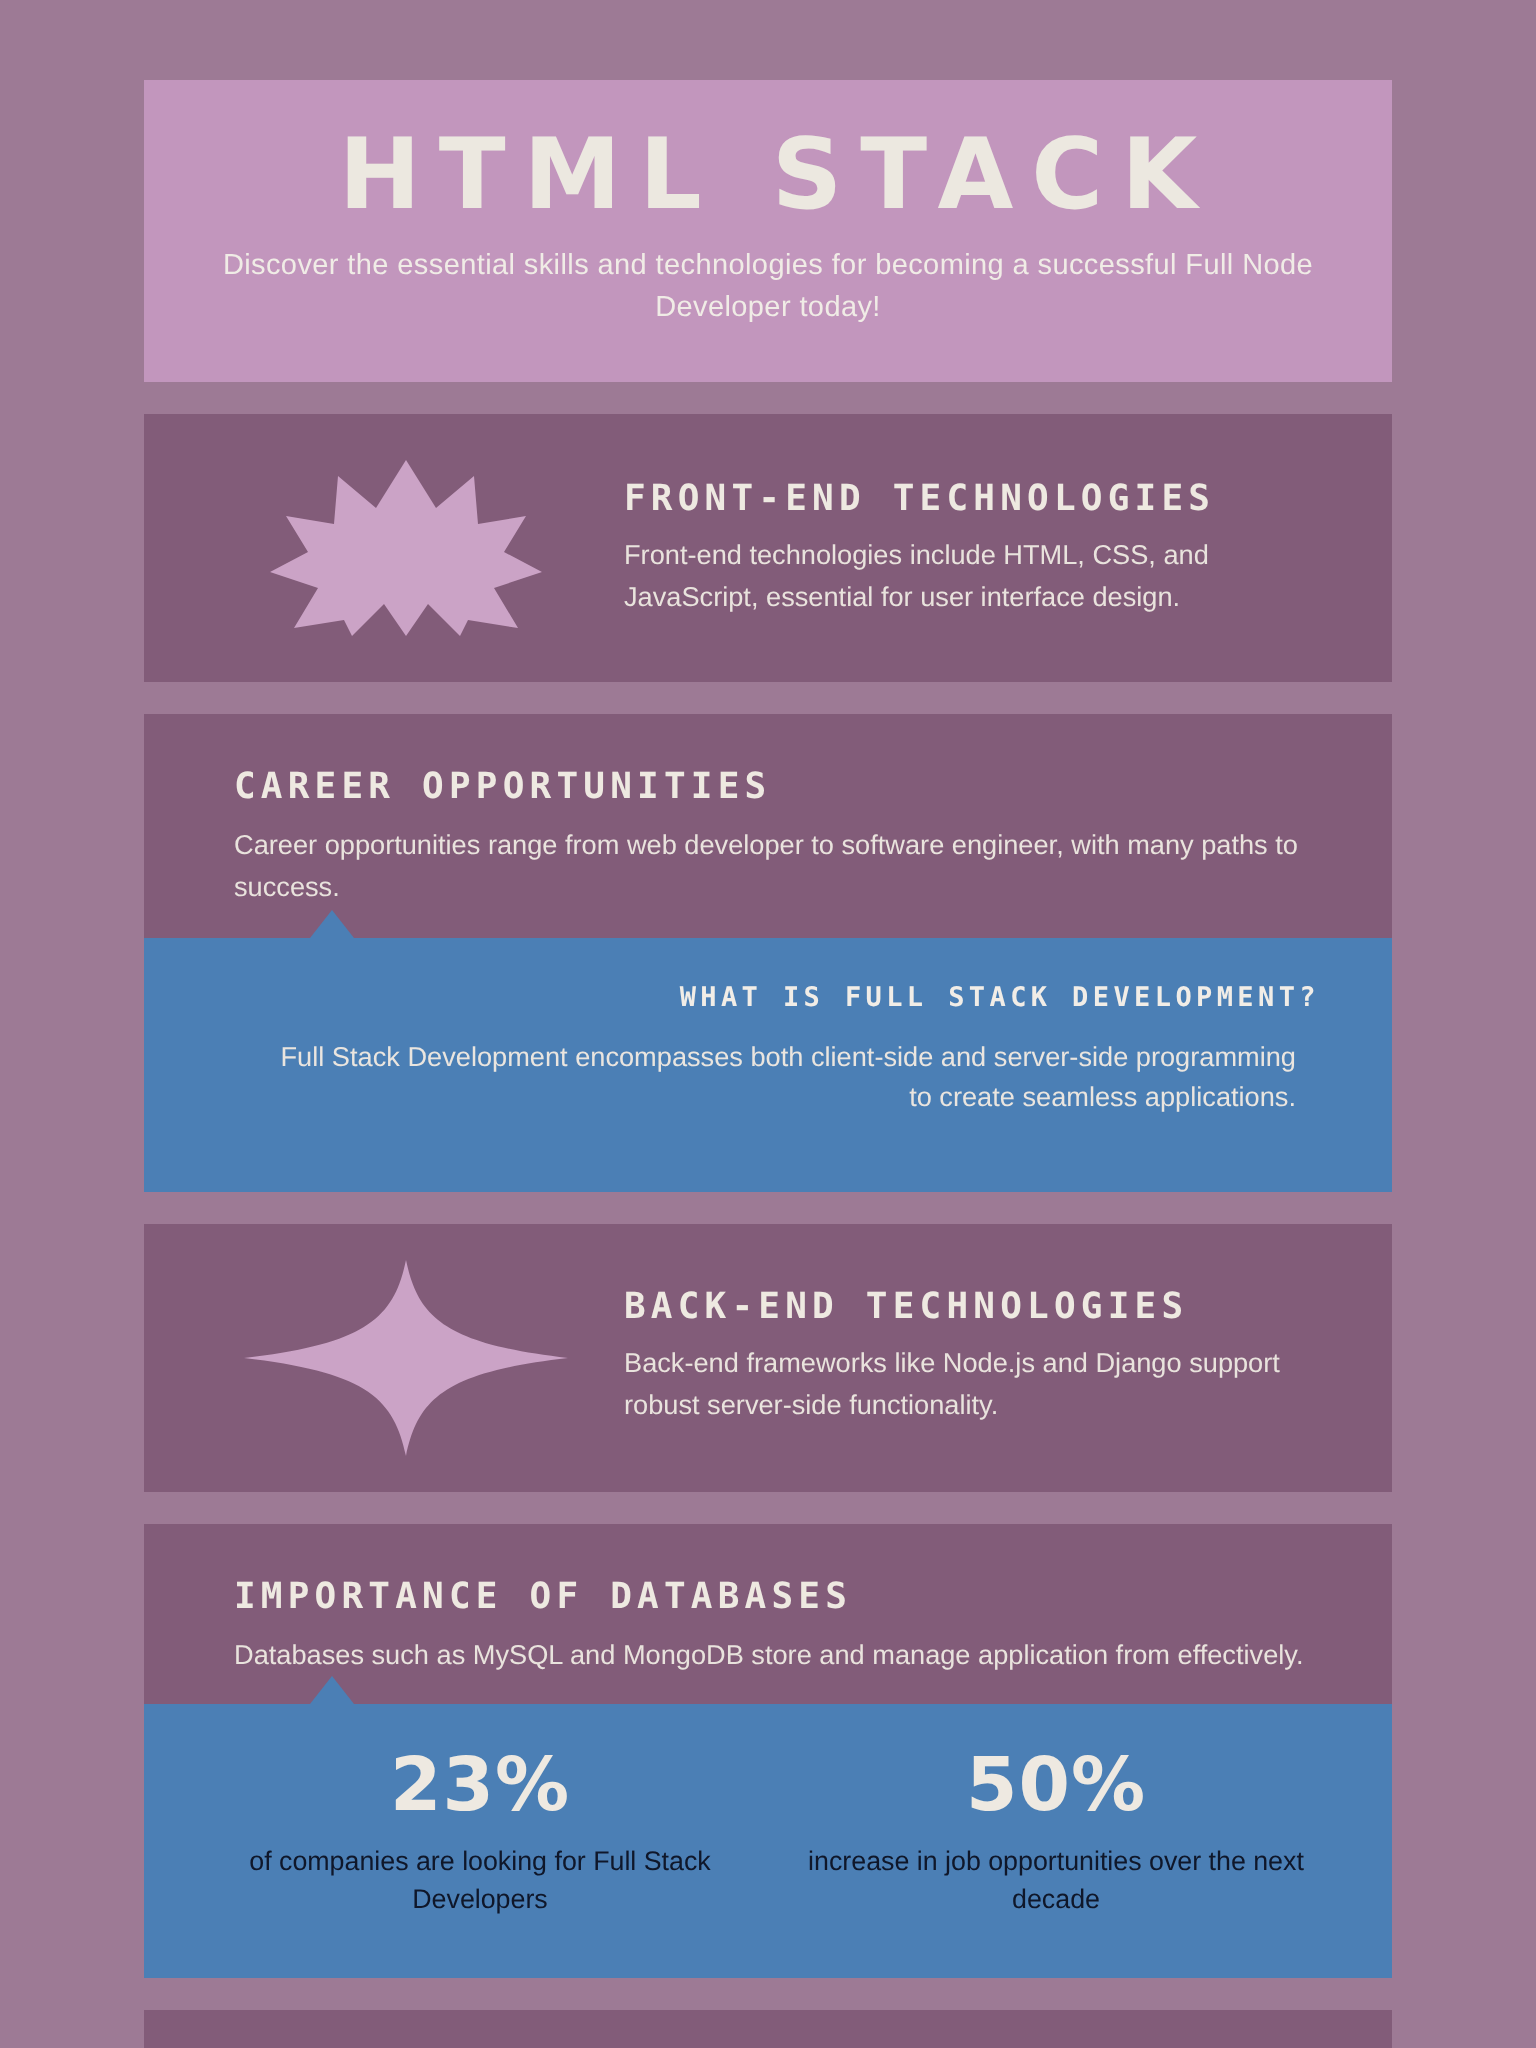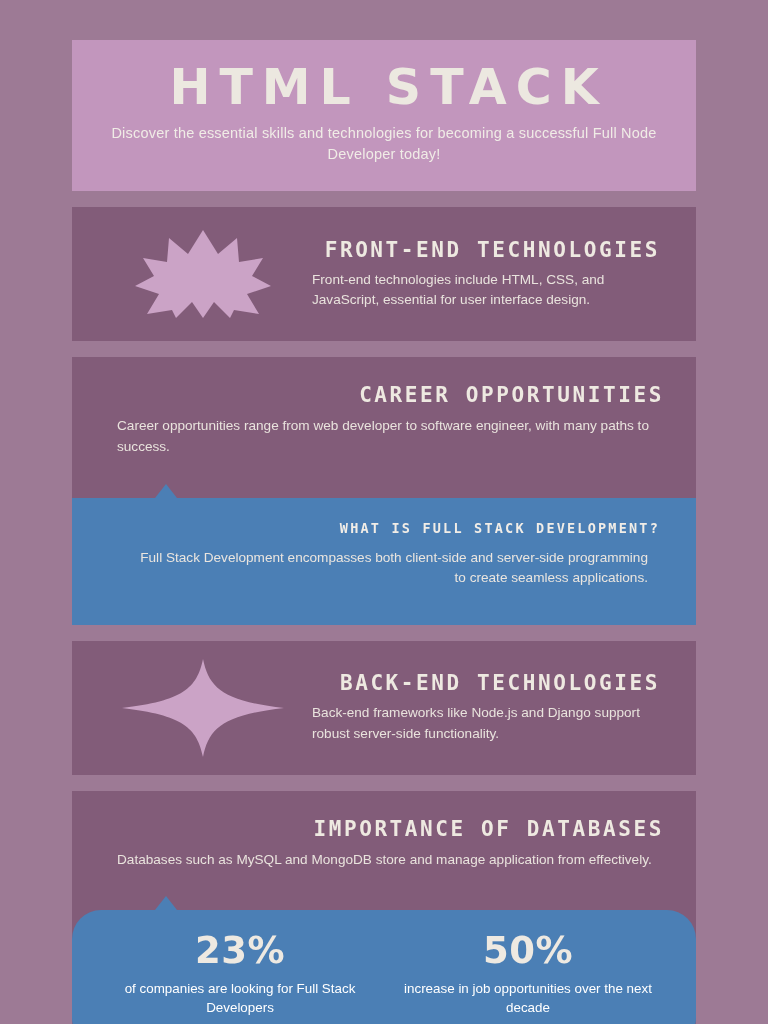--- a/index.html
+++ b/index.html
@@ -46,32 +46,31 @@
   }
 
   
   .card {
     background: #825c79;
     margin-top: 16px;
     position: relative;
   }
 
   .card-pad {
-    padding: 26px 32px 40px 45px;
+    padding: 26px 32px 14px 45px;
   }
 
   .sec-title {
     color: #eee9e1;
     font-family: "DejaVu Sans Mono", monospace;
-    font-size: 21px;
+    font-size: 18px;
     font-weight: 700;
     letter-spacing: 2.6px;
     margin: 0 0 9px 0;
     white-space: nowrap;
-    text-align: right;
   }
   .sec-body {
     color: #e9e3dd;
     font-size: 13.6px;
     line-height: 1.52;
     margin: 0;
     max-width: 545px;
   }
 
   
@@ -130,39 +129,38 @@
     max-width: 560px;
   }
 
   
   .stats-band {
     background: #4b7fb5;
     display: flex;
     padding: 20px 24px 30px 24px;
     box-sizing: border-box;
     position: relative;
-    border-radius: 29px;
   }
   .stat {
     flex: 1 1 50%;
     text-align: center;
     padding: 0 14px;
     box-sizing: border-box;
   }
   .stat-value {
     color: #eee9e1;
     font-family: "DejaVu Sans", sans-serif;
     font-size: 37px;
     font-weight: 700;
     letter-spacing: 0.5px;
     line-height: 1.15;
     margin: 0 0 6px 0;
   }
   .stat-label {
-    color: #ffffff;
+    color: #0f172a;
     font-size: 13.4px;
     line-height: 1.42;
     margin: 0;
   }
 </style>
 </head>
 <body>
 
 <div class="poster">
 

